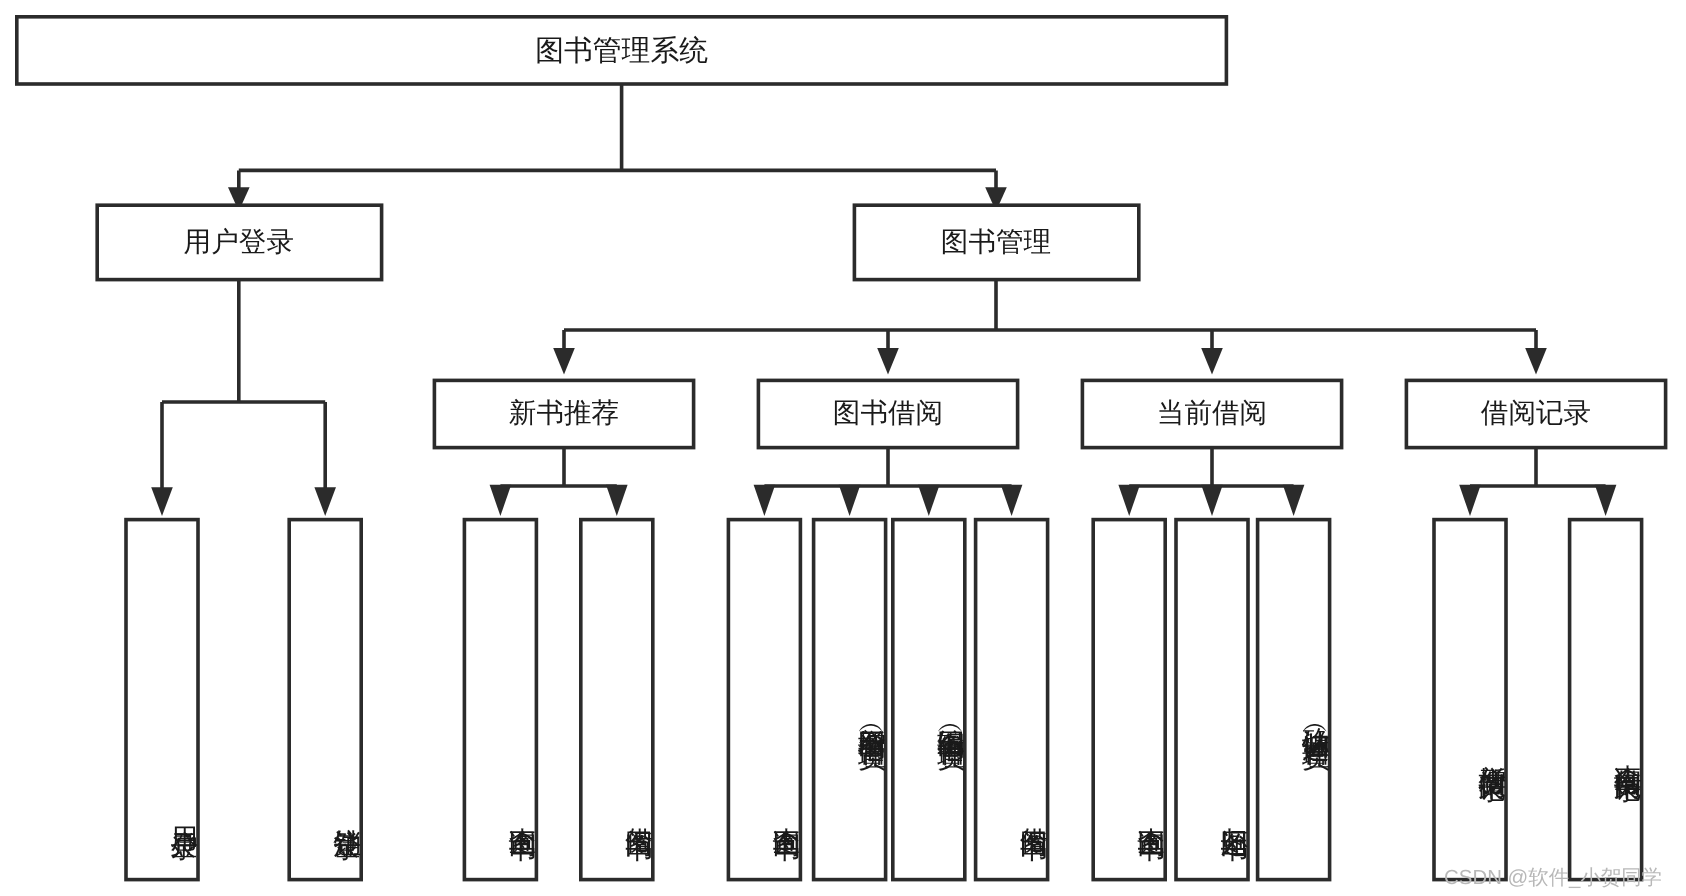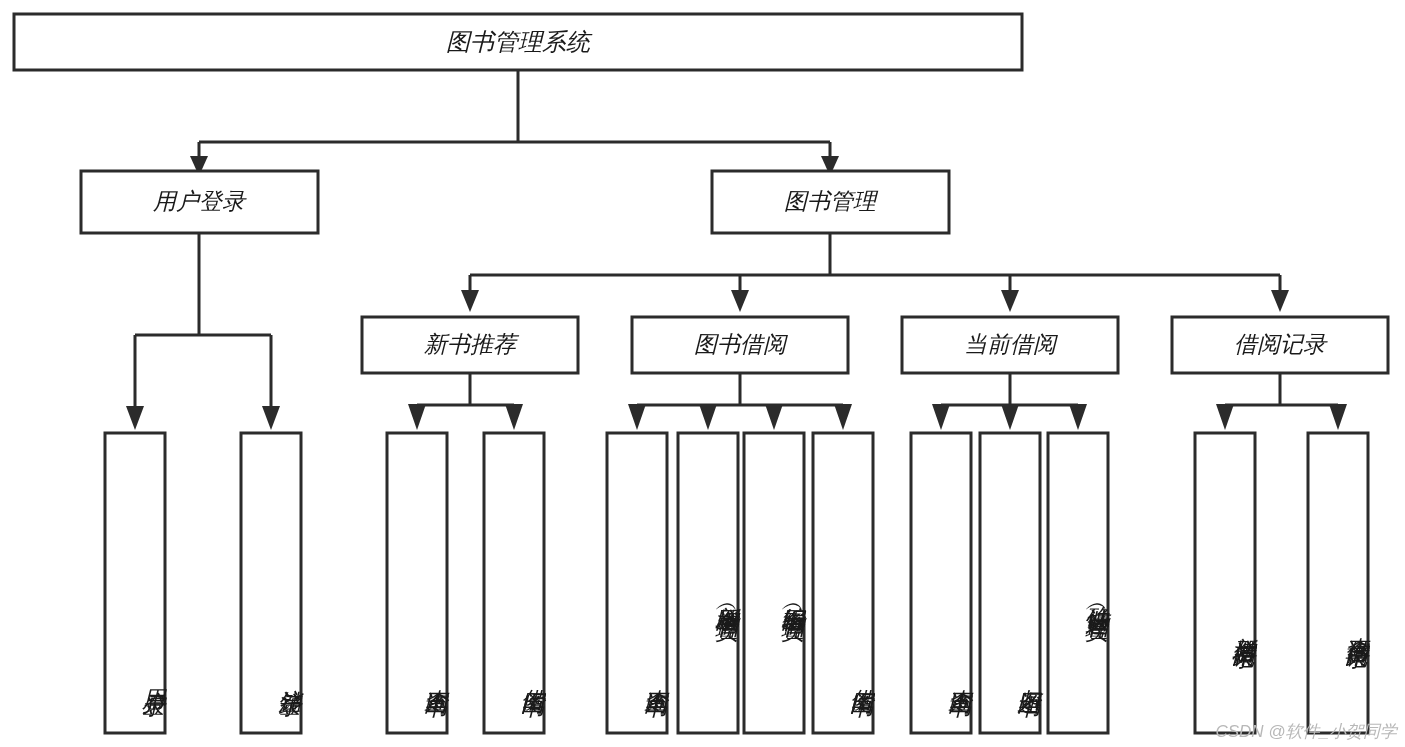--- a/index.html
+++ b/index.html
@@ -9,21 +9,20 @@
   }
   body {
     font-family: "Liberation Sans", "DejaVu Sans", sans-serif;
   }
   #canvas {
     position: relative;
     width: 1405px;
     height: 747px;
     background: #ffffff;
     overflow: hidden;
-    font-style: italic;
   }
   svg.diagram {
     position: absolute;
     left: 0;
     top: 0;
     width: 1405px;
     height: 747px;
   }
   .node-box {
     fill: #ffffff;
@@ -63,21 +62,21 @@
     color: #1a1a1a;
     letter-spacing: 2px;
     display: flex;
     align-items: flex-start;
     justify-content: center;
     pointer-events: none;
     user-select: none;
   }
   .watermark {
     position: absolute;
-    right: 8px;
+    right: 20px;
     bottom: 4px;
     font-family: "Liberation Sans", "DejaVu Sans", sans-serif;
     font-size: 17px;
     color: #b8b8b8;
     white-space: nowrap;
     user-select: none;
     margin-left: 16px;
   }
 </style>
 </head>

